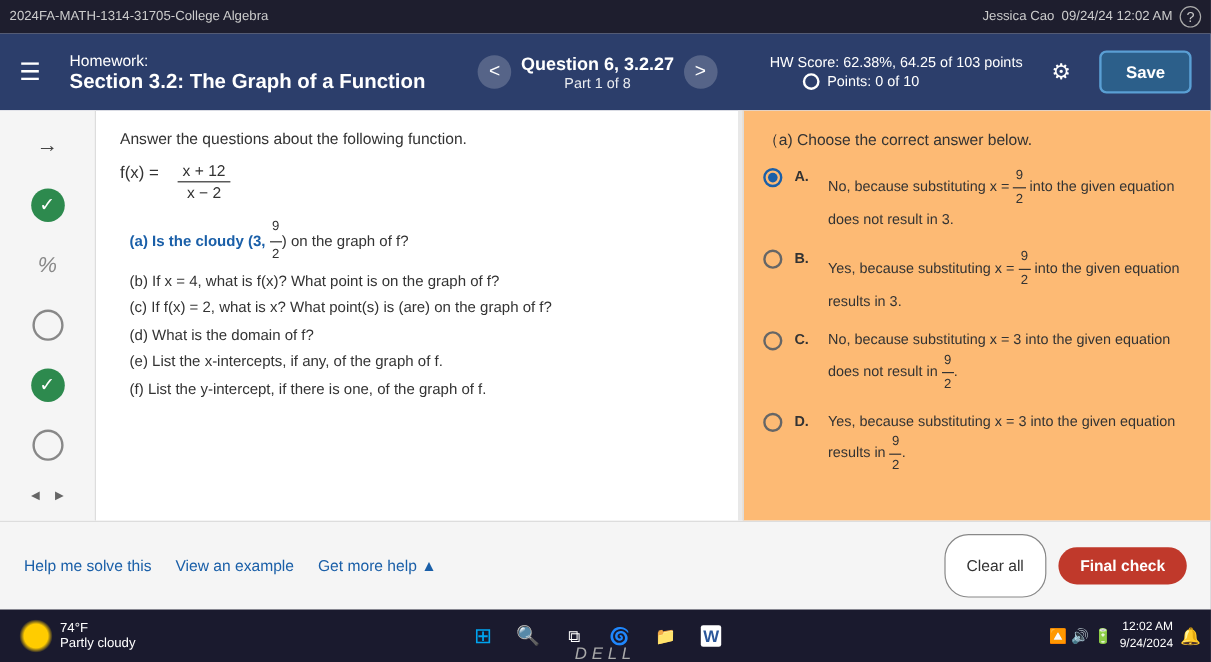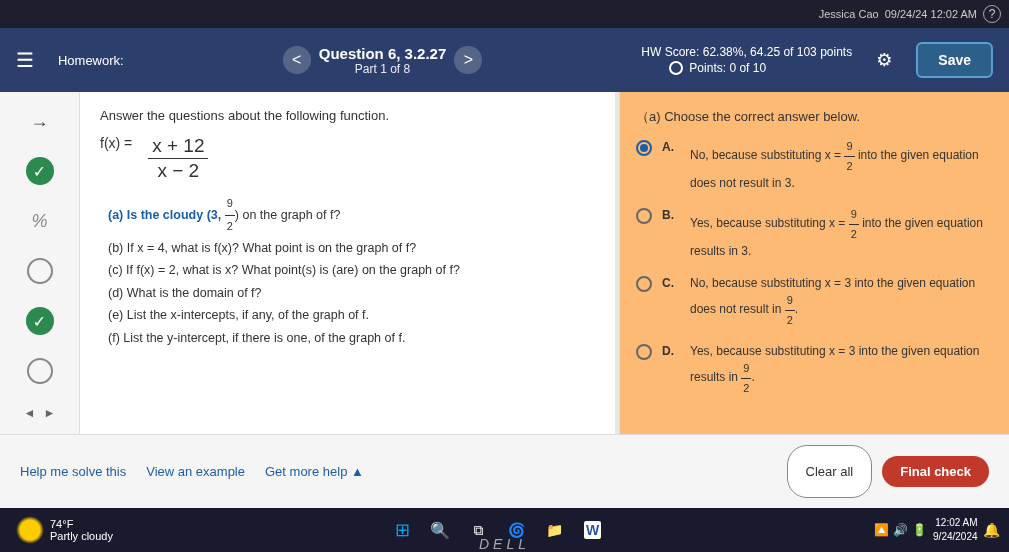--- a/index.html
+++ b/index.html
@@ -398,35 +398,37 @@
       font-size: 12px;
       color: #666;
       cursor: pointer;
       padding: 2px 4px;
     }
   </style>
 </head>
 <body>
 
 <div class="browser-topbar">
+  <span class="browser-tab-title">2024FA-MATH-1314-31705-College Algebra</span>
   <div class="browser-user-info">
     <span>Jessica Cao</span>
     <span>09/24/24 12:02 AM</span>
     <span style="cursor:pointer; border:1px solid #aaa; border-radius:50%; width:18px; height:18px; display:inline-flex; align-items:center; justify-content:center; font-size:12px;">?</span>
   </div>
 </div>
 
 <div class="app-area">
 
   <div class="top-nav">
     <span class="hamburger">☰</span>
     <div class="hw-title">
       <div class="hw-label">
         <span>Homework:</span>
       </div>
+      <div class="hw-main">Section 3.2: The Graph of a Function</div>
     </div>
 
     <div class="question-nav">
       <button class="nav-arrow">&lt;</button>
       <div class="question-info">
         <div class="q-title">Question 6, 3.2.27</div>
         <div class="q-sub">Part 1 of 8</div>
       </div>
       <button class="nav-arrow">&gt;</button>
     </div>
@@ -469,21 +471,21 @@
         <span class="scroll-arrow">►</span>
       </div>
     </div>
 
     <div class="main-panel">
       <p class="question-instruction">Answer the questions about the following function.</p>
 
       <div class="function-display">
         <span>f(x) =</span>
         &nbsp;
-        <span style="display:inline-flex; flex-direction:column; align-items:center; font-size:19px; margin:0 4px;">
+        <span style="display:inline-flex; flex-direction:column; align-items:center; font-size:13px; margin:0 4px;">
           <span style="border-bottom:1px solid #333; padding:0 4px 1px;">x + 12</span>
           <span style="padding:1px 4px 0;">x − 2</span>
         </span>
       </div>
 
       <div class="sub-questions">
         <div>
           <span class="sub-q-highlight">(a) Is the cloudy (3, </span><span style="display:inline-flex;flex-direction:column;align-items:center;font-size:11px;vertical-align:middle;">
               <span style="border-bottom:1px solid #333;padding:0 2px 1px;">9</span>
               <span style="padding:1px 2px 0;">2</span>

